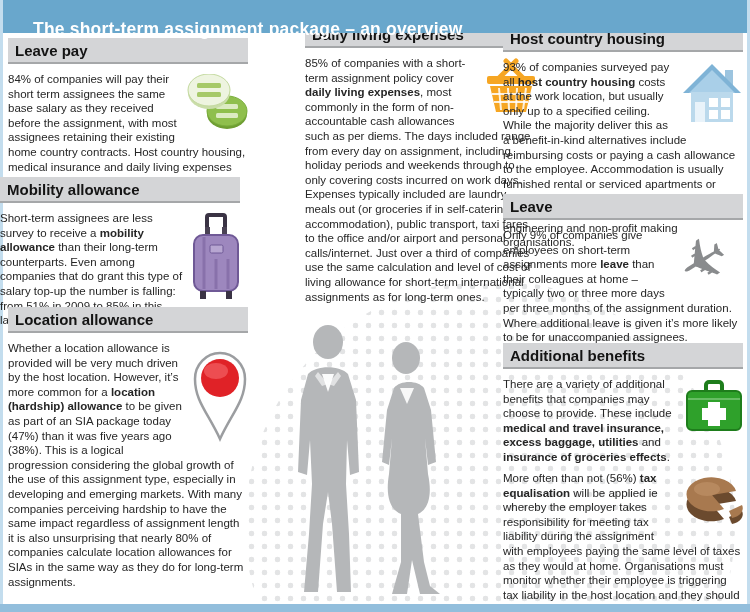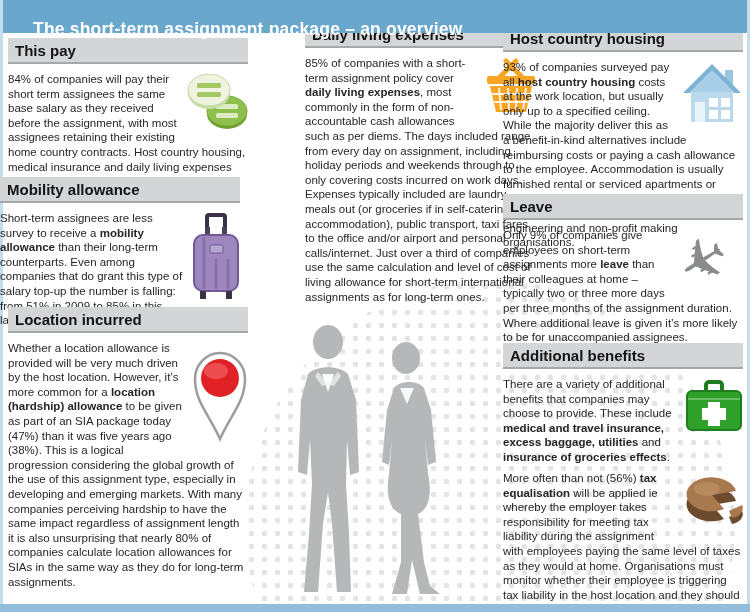--- a/index.html
+++ b/index.html
@@ -84,21 +84,21 @@
     </g>
 
     <g fill="#B5B7B9">
       <ellipse cx="154" cy="36" rx="14" ry="16"></ellipse>
       <path d="M142 66 C148 58 166 58 172 66 L179 88 L184 140 L176 143 L173 116 L176 152 C181 176 175 188 166 192 L172 240 L178 264 L188 272 L168 272 L160 238 L155 272 L140 272 L149 240 L149 192 C139 188 133 176 137 152 L140 116 L137 143 L130 140 L135 88 Z"></path>
       <polygon points="148,66 162,66 155,82" fill="#ffffff" opacity="0.9"></polygon>
     </g>
   </svg>
 
   <section class="section" id="sec-base-pay">
-    <h2 class="sec-head">This pay</h2>
+    <h2 class="sec-head">Leave pay</h2>
     <div class="sec-body">
       <span class="icon-float">
         <svg width="62" height="56" viewBox="0 0 62 56">
           <ellipse cx="41" cy="40" rx="20" ry="15" fill="#6F9E33"></ellipse>
           <ellipse cx="41" cy="37" rx="20" ry="15" fill="#8FBF4D" stroke="#7AAE3C"></ellipse>
           <rect x="30" y="30" width="22" height="5" rx="1.5" fill="#DCEBC2"></rect>
           <rect x="30" y="39" width="22" height="5" rx="1.5" fill="#DCEBC2"></rect>
           <ellipse cx="23" cy="19" rx="21" ry="16" fill="#CADDA9"></ellipse>
           <ellipse cx="23" cy="16" rx="21" ry="16" fill="#EEF4E0" stroke="#C3D99E"></ellipse>
           <rect x="11" y="9" width="24" height="5" rx="1.5" fill="#A6C968"></rect>
@@ -124,21 +124,21 @@
           <rect x="18" y="32" width="13" height="8" rx="1.5" fill="#B7A6D1" stroke="#6F5996"></rect>
           <rect x="8" y="78" width="6" height="8" fill="#3A3344"></rect>
           <rect x="34" y="78" width="6" height="8" fill="#3A3344"></rect>
         </svg>
       </span>
       <p><span>Short-term assignees are less survey to receive a </span><b>mobility allowance</b><span> than their long-term counterparts. Even among companies that do grant this type of salary top-up the number is falling: from 51% in 2009 to 85% in this latest survey.</span></p>
     </div>
   </section>
 
   <section class="section" id="sec-location">
-    <h2 class="sec-head">Location incurred</h2>
+    <h2 class="sec-head">Location allowance</h2>
     <div class="sec-body">
       <span class="icon-float">
         <svg width="56" height="100" viewBox="0 0 56 100">
           <path d="M28 96 C16 70 3 58 3 36 A25 26 0 1 1 53 36 C53 58 40 70 28 96 Z" fill="#ffffff" stroke="#9B9DA0" stroke-width="2.5"></path>
           <circle cx="28" cy="35" r="19" fill="#E02227"></circle>
           <ellipse cx="24" cy="28" rx="12" ry="8" fill="#F0595C" opacity="0.8"></ellipse>
         </svg>
       </span>
       <p><span>Whether a location allowance is provided will be very much driven by the host location. However, it’s more common for a </span><b>location (hardship) allowance</b><span> to be given as part of an SIA package today (47%) than it was five years ago (38%). This is a logical progression considering the global growth of the use of this assignment type, especially in developing and emerging markets. With many companies perceiving hardship to have the same impact regardless of assignment length it is also unsurprising that nearly 80% of companies calculate location allowances for SIAs in the same way as they do for long-term assignments.</span></p>
     </div>

